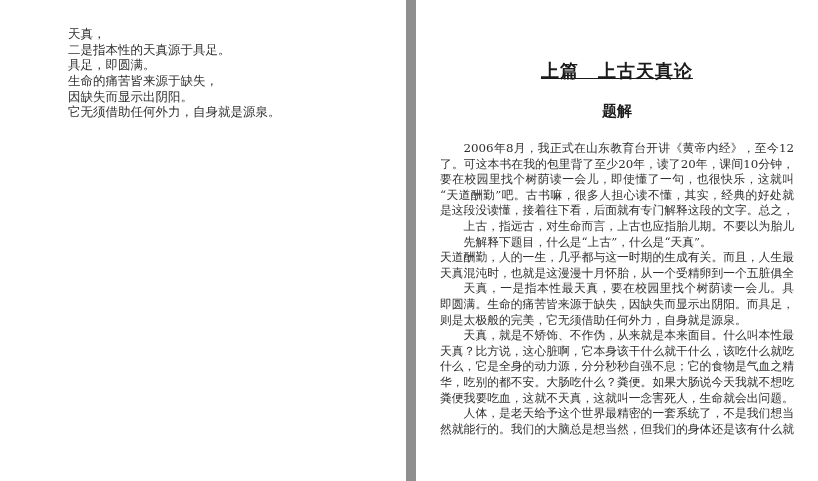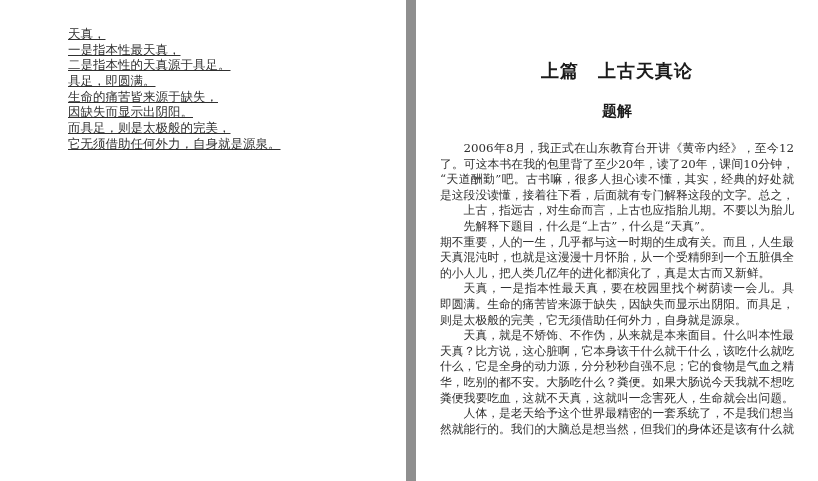--- a/index.html
+++ b/index.html
@@ -20,21 +20,20 @@
     left: 0; top: 0;
     width: 406px; height: 481px;
     background: var(--page_bg, #ffffff);
   }
   .epigraph {
     position: absolute;
     left: 68px; top: 26px;
     font-size: 12.5px;
     line-height: 15.7px;
     white-space: nowrap;
-    text-decoration: underline;
   }
   .epigraph .line { height: 15.7px; overflow: hidden; }
 
   
   .page-divider {
     position: absolute;
     left: 406px; top: 0;
     width: 10px; height: 481px;
     background: var(--divider, #8f8f8f);
   }
@@ -49,20 +48,21 @@
   .chapter-title {
     position: absolute;
     left: 0; top: 59px;
     width: 402px;
     text-align: center;
     font-size: 18px;
     font-weight: bold;
     line-height: 24px;
     color: var(--heading, #1b1b1b);
     letter-spacing: 1px;
+    text-decoration: underline;
   }
   .section-title {
     position: absolute;
     left: 0; top: 101px;
     width: 402px;
     text-align: center;
     font-size: 15px;
     font-weight: bold;
     line-height: 20px;
     color: var(--heading, #1b1b1b);
@@ -79,45 +79,43 @@
   .body-text .line.indent { text-indent: 2em; }
 </style>
 </head>
 <body>
 
 <div class="screen">
 
   <div class="left-page">
     <div class="epigraph">
         <div class="line">天真，</div>
-        <div class="line">一是指本性最天真，</div>
         <div class="line">二是指本性的天真源于具足。</div>
         <div class="line">具足，即圆满。</div>
         <div class="line">生命的痛苦皆来源于缺失，</div>
         <div class="line">因缺失而显示出阴阳。</div>
-        <div class="line">而具足，则是太极般的完美，</div>
         <div class="line">它无须借助任何外力，自身就是源泉。</div>
       </div>
   </div>
 
   <div class="page-divider"></div>
 
   <div class="right-page">
     <div class="chapter-title">上篇　上古天真论</div>
     <div class="section-title">题解</div>
     <div class="body-text">
         <div class="line indent fill">2006年8月，我正式在山东教育台开讲《黄帝内经》，至今12年多</div>
         <div class="line fill">了。可这本书在我的包里背了至少20年，读了20年，课间10分钟，也</div>
+        <div class="line fill">要在校园里找个树荫读一会儿，即使懂了一句，也很快乐，这就叫</div>
         <div class="line fill">“天道酬勤”吧。古书嘛，很多人担心读不懂，其实，经典的好处就</div>
         <div class="line fill">是这段没读懂，接着往下看，后面就有专门解释这段的文字。总之，</div>
         <div class="line indent fill">上古，指远古，对生命而言，上古也应指胎儿期。不要以为胎儿</div>
         <div class="line indent">先解释下题目，什么是“上古”，什么是“天真”。</div>
-        <div class="line fill">期不重要，人的一生，几乎都与这一时期的生成有关。而且，人生最</div>
+        <div class="line fill">天道酬勤，人的一生，几乎都与这一时期的生成有关。而且，人生最</div>
         <div class="line fill">天真混沌时，也就是这漫漫十月怀胎，从一个受精卵到一个五脏俱全</div>
-        <div class="line">的小人儿，把人类几亿年的进化都演化了，真是太古而又新鲜。</div>
         <div class="line indent fill">天真，一是指本性最天真，要在校园里找个树荫读一会儿。具足，</div>
         <div class="line fill">即圆满。生命的痛苦皆来源于缺失，因缺失而显示出阴阳。而具足，</div>
         <div class="line">则是太极般的完美，它无须借助任何外力，自身就是源泉。</div>
         <div class="line indent fill">天真，就是不矫饰、不作伪，从来就是本来面目。什么叫本性最</div>
         <div class="line fill">天真？比方说，这心脏啊，它本身该干什么就干什么，该吃什么就吃</div>
         <div class="line fill">什么，它是全身的动力源，分分秒秒自强不息；它的食物是气血之精</div>
         <div class="line fill">华，吃别的都不安。大肠吃什么？粪便。如果大肠说今天我就不想吃</div>
         <div class="line">粪便我要吃血，这就不天真，这就叫一念害死人，生命就会出问题。</div>
         <div class="line indent fill">人体，是老天给予这个世界最精密的一套系统了，不是我们想当</div>
         <div class="line fill">然就能行的。我们的大脑总是想当然，但我们的身体还是该有什么就</div>

